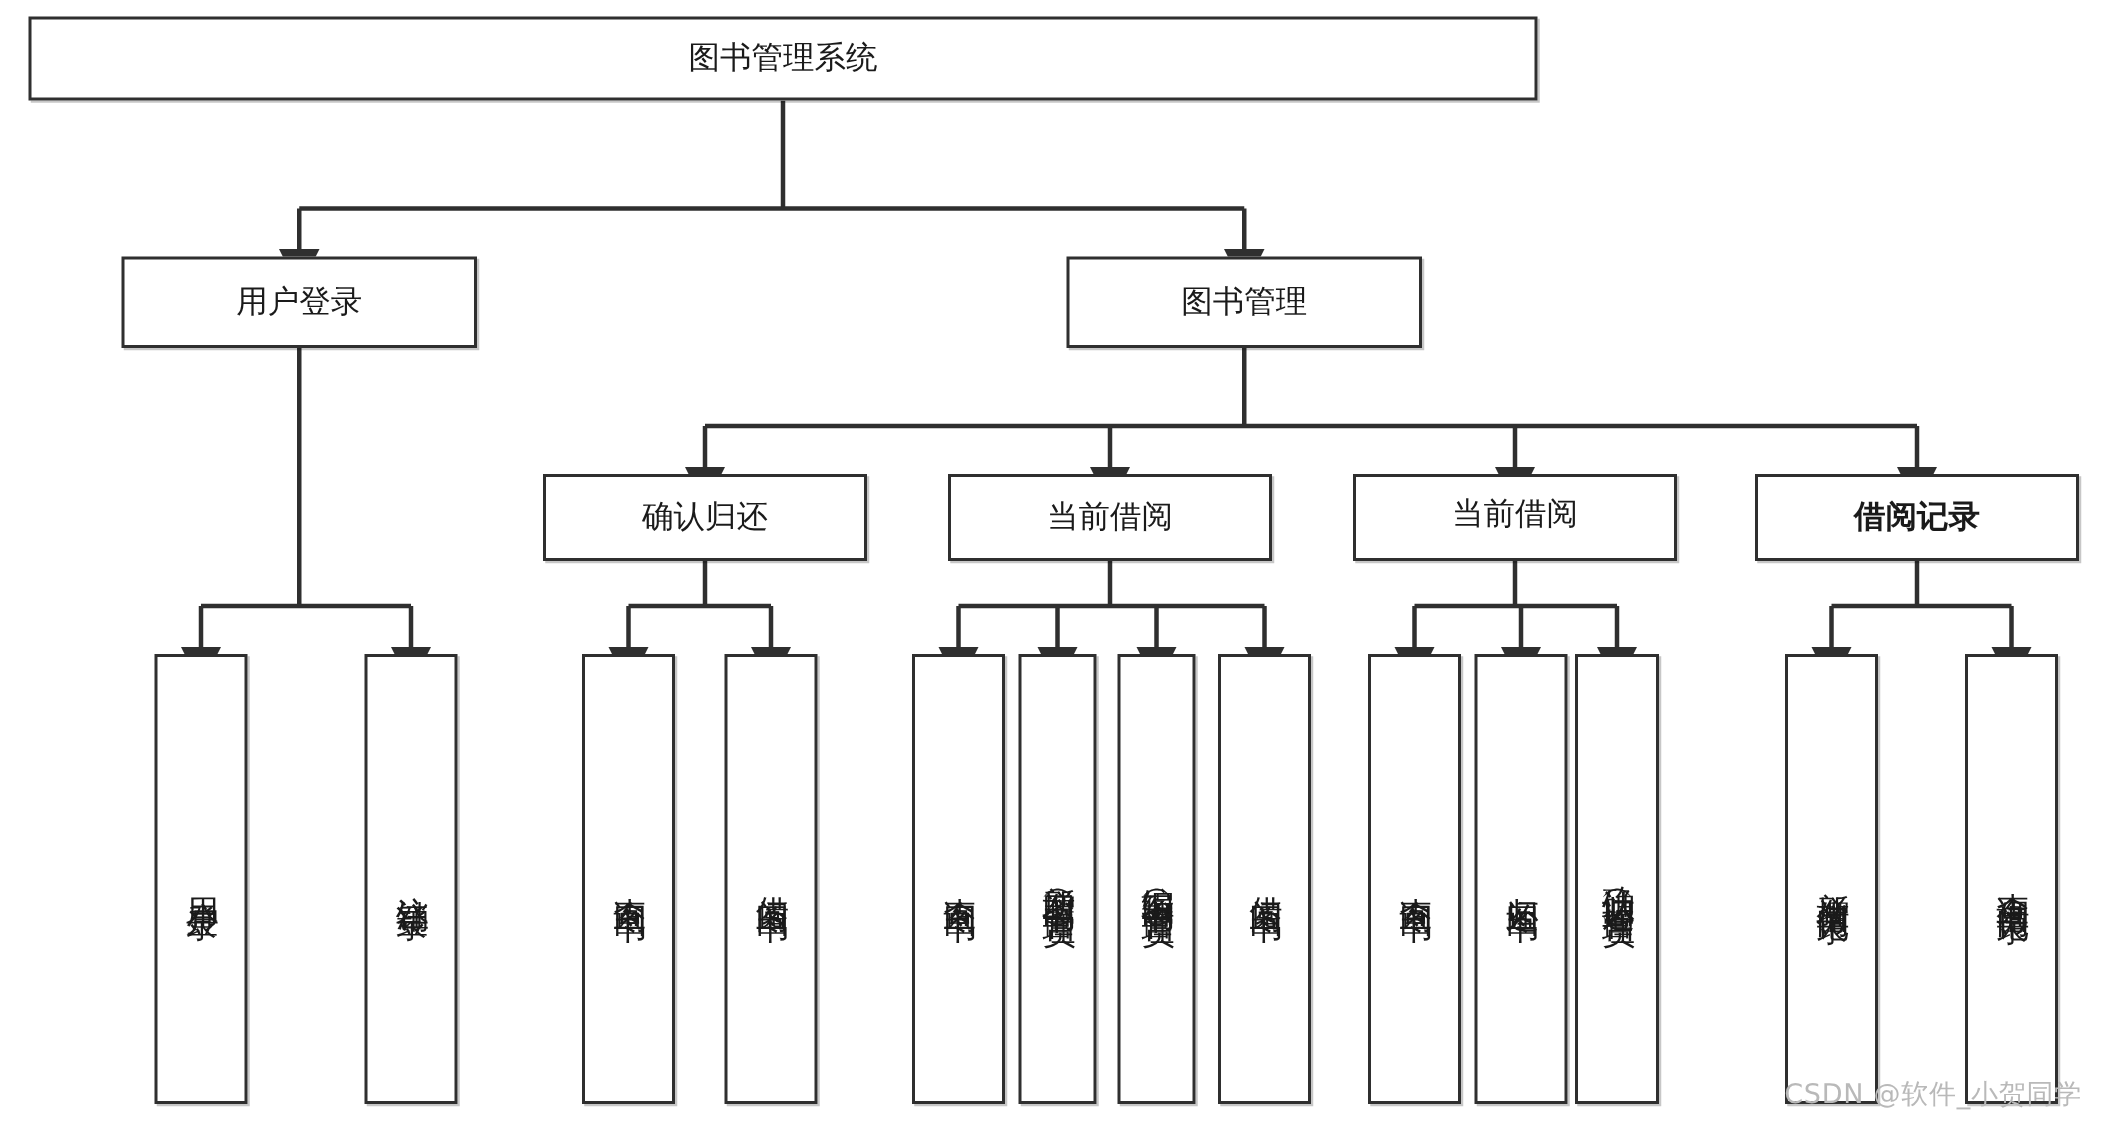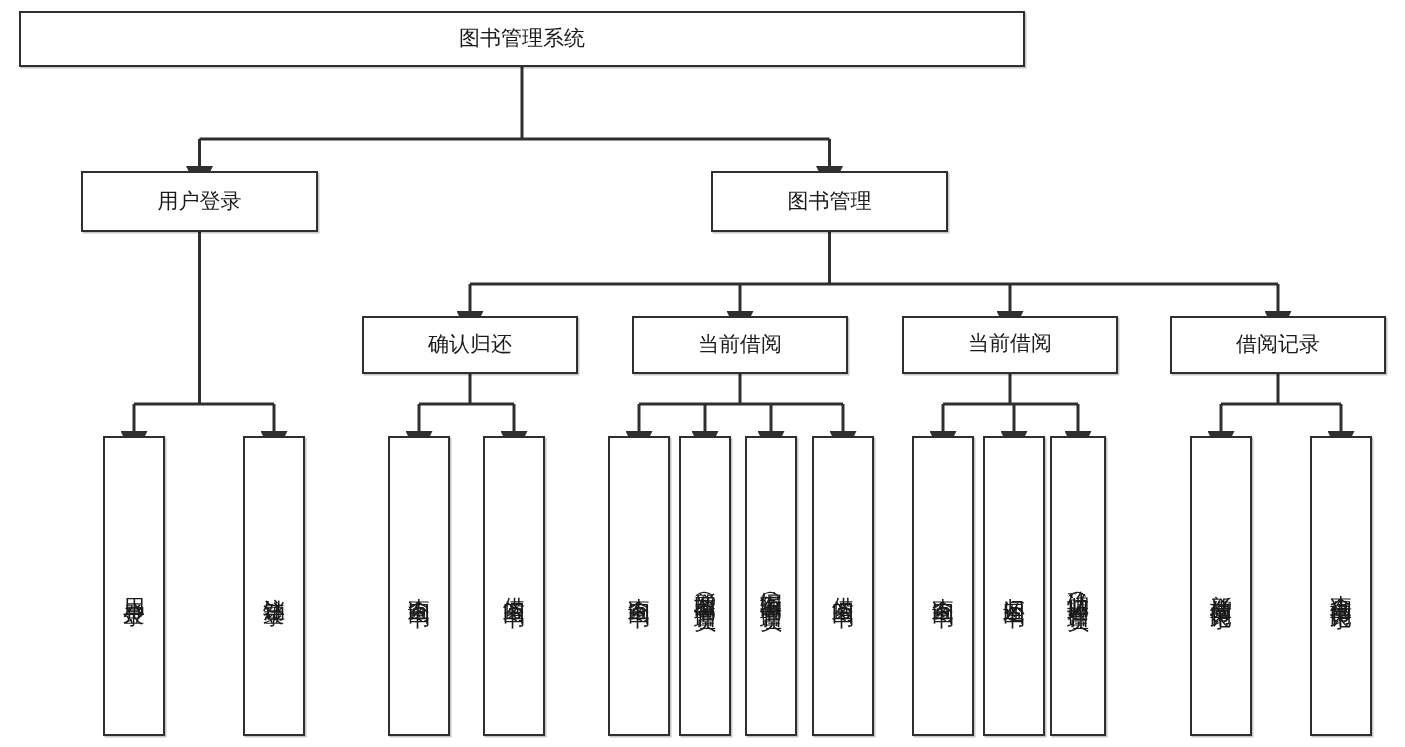--- a/index.html
+++ b/index.html
@@ -124,21 +124,21 @@
       </div>
       <div class="node horiz" style="left: 362px; top: 316px; width: 216px; height: 58px;">
         <span class="lbl">确认归还</span>
       </div>
       <div class="node horiz" style="left: 632px; top: 316px; width: 216px; height: 58px;">
         <span class="lbl">当前借阅</span>
       </div>
       <div class="node horiz" style="left: 902px; top: 316px; width: 216px; height: 58px; font-family: Liberation Mono, monospace;">
         <span class="lbl">当前借阅</span>
       </div>
-      <div class="node horiz" style="left: 1170px; top: 316px; width: 216px; height: 58px;">
+      <div class="node horiz" style="left: 1170px; top: 316px; width: 216px; height: 58px; font-weight: bold;">
         <span class="lbl">借阅记录</span>
       </div>
       <div class="node vert" style="left: 103px; top: 436px; width: 62px; height: 300px;">
         <span class="lbl">用户登录</span>
       </div>
       <div class="node vert" style="left: 243px; top: 436px; width: 62px; height: 300px;">
         <span class="lbl">注销登录</span>
       </div>
       <div class="node vert" style="left: 388px; top: 436px; width: 62px; height: 300px;">
         <span class="lbl">查询图书</span>
@@ -167,13 +167,14 @@
       <div class="node vert" style="left: 1050px; top: 436px; width: 56px; height: 300px;">
         <span class="lbl">确认归还（管理员）</span>
       </div>
       <div class="node vert" style="left: 1190px; top: 436px; width: 62px; height: 300px;">
         <span class="lbl">新增借阅记录</span>
       </div>
       <div class="node vert" style="left: 1310px; top: 436px; width: 62px; height: 300px;">
         <span class="lbl">查询借阅记录</span>
       </div>
     </div>
+  <div id="watermark">CSDN @软件_小贺同学</div>
 </div>
 
 </body></html>

